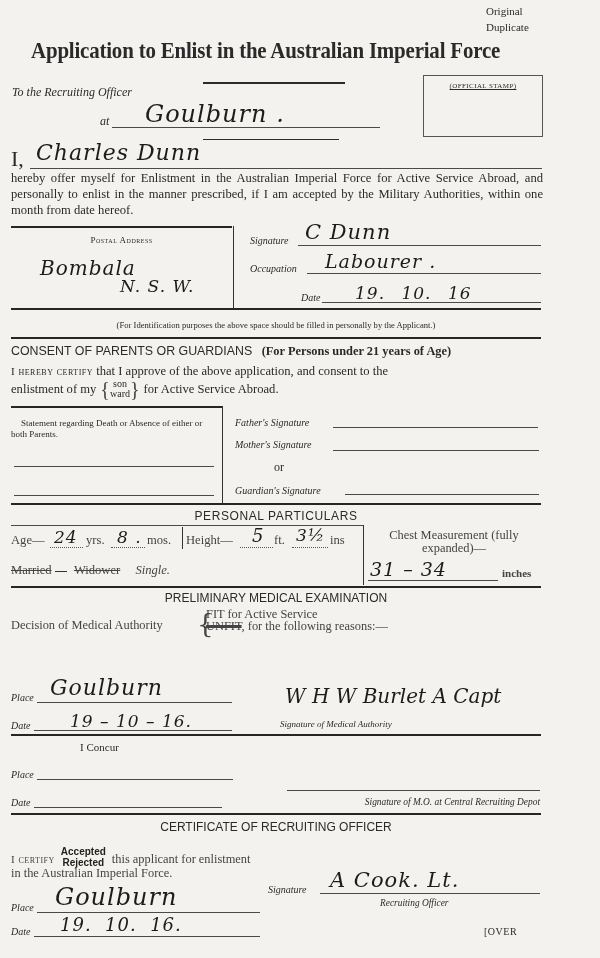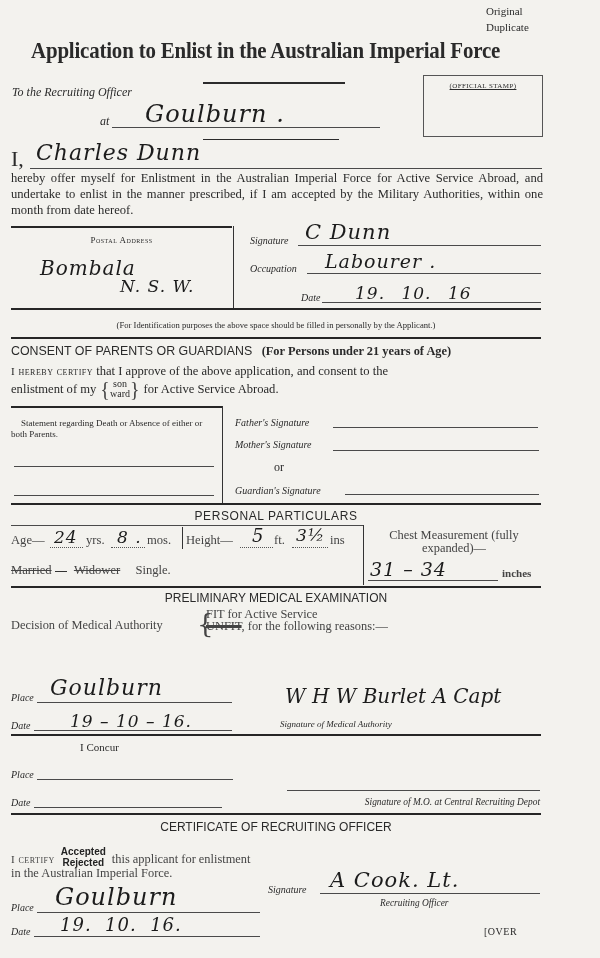--- a/index.html
+++ b/index.html
@@ -46,21 +46,21 @@
 
 <div class="abs serif ital" style="left:12px; top:85px; font-size:12px;">To the Recruiting Officer</div>
 <div class="abs serif ital" style="left:100px; top:114px; font-size:12px;">at</div>
 <div class="thin abs" style="left:112px; top:127px; width:268px;"></div>
 <div class="abs hand" style="left:145px; top:100px; font-size:24px;">Goulburn .</div>
 <div class="rule" style="left:203px; top:139px; width:136px; height:1px;"></div>
 
 <div class="abs serif" style="left:11px; top:146px; font-size:22px;">I,</div>
 <div class="abs hand" style="left:36px; top:140px; font-size:22px;">Charles Dunn</div>
 <div class="thin abs" style="left:30px; top:168px; width:512px;"></div>
-<div class="abs serif" style="left:11px; top:170px; width:532px; font-size:12.6px; line-height:16px; text-align:justify;">hereby offer myself for Enlistment in the Australian Imperial Force for Active Service Abroad, and undertake to enlist in the manner prescribed, if I am accepted by the Military Authorities, within one month from date hereof.</div>
+<div class="abs serif" style="left:11px; top:170px; width:532px; font-size:12.6px; line-height:16px; text-align:justify;">hereby offer myself for Enlistment in the Australian Imperial Force for Active Service Abroad, and personally to enlist in the manner prescribed, if I am accepted by the Military Authorities, within one month from date hereof.</div>
 
 <div class="thick abs" style="left:11px; top:226px; width:221px;"></div>
 <div class="vrule" style="left:233px; top:226px; height:54px;"></div>
 <div class="abs serif smallcaps" style="left:11px; top:235px; width:221px; text-align:center; font-size:9px;">Postal Address</div>
 <div class="abs hand" style="left:40px; top:256px; font-size:20px;">Bombala</div>
 <div class="abs hand" style="left:120px; top:276px; font-size:17px;">N. S. W.</div>
 
 <div class="abs serif ital label-sm" style="left:250px; top:235px;">Signature</div>
 <div class="thin abs" style="left:298px; top:245px; width:243px;"></div>
 <div class="abs hand" style="left:305px; top:220px; font-size:21px;">C Dunn</div>
@@ -129,21 +129,21 @@
 <div class="abs hand" style="left:252px; top:525px; font-size:18px;">5</div>
 <div class="abs serif" style="left:274px; top:533px; font-size:12.6px; color:#444;">ft.</div>
 <div class="dotline" style="left:292px; top:547px; width:36px;"></div>
 <div class="abs hand" style="left:296px; top:525px; font-size:17px;">3½</div>
 <div class="abs serif" style="left:330px; top:533px; font-size:12.6px; color:#444;">ins</div>
 
 <div class="abs serif" style="left:11px; top:563px; font-size:12.6px; color:#444;">
   <span class="strike">Married</span>
   <span style="display:inline-block; width:12px; border-bottom:1px solid #333; vertical-align:middle;"></span>
   <span class="strike" style="margin-left:4px;">Widower</span>
-  <span style="margin-left:12px;">Single.</span>
+  <span style="margin-left:12px;font-style:italic;">Single.</span>
 </div>
 
 <div class="abs serif" style="left:368px; top:529px; width:172px; text-align:center; font-size:12.4px; line-height:13px; color:#444;">Chest Measurement (fully expanded)—</div>
 <div class="thin abs" style="left:368px; top:580px; width:130px;"></div>
 <div class="abs hand" style="left:370px; top:558px; font-size:19px;">31 – 34</div>
 <div class="abs serif" style="left:502px; top:567px; font-size:11px; color:#444;font-weight:bold;">inches</div>
 <div class="thick abs" style="left:11px; top:586px; width:530px;"></div>
 
 <div class="abs" style="left:11px; top:591px; width:530px; text-align:center; font-family:'Liberation Sans','DejaVu Sans',sans-serif; font-size:12px;">PRELIMINARY MEDICAL EXAMINATION</div>
 <div class="abs serif" style="left:11px; top:618px; font-size:12.4px; color:#444;">Decision of Medical Authority</div>

